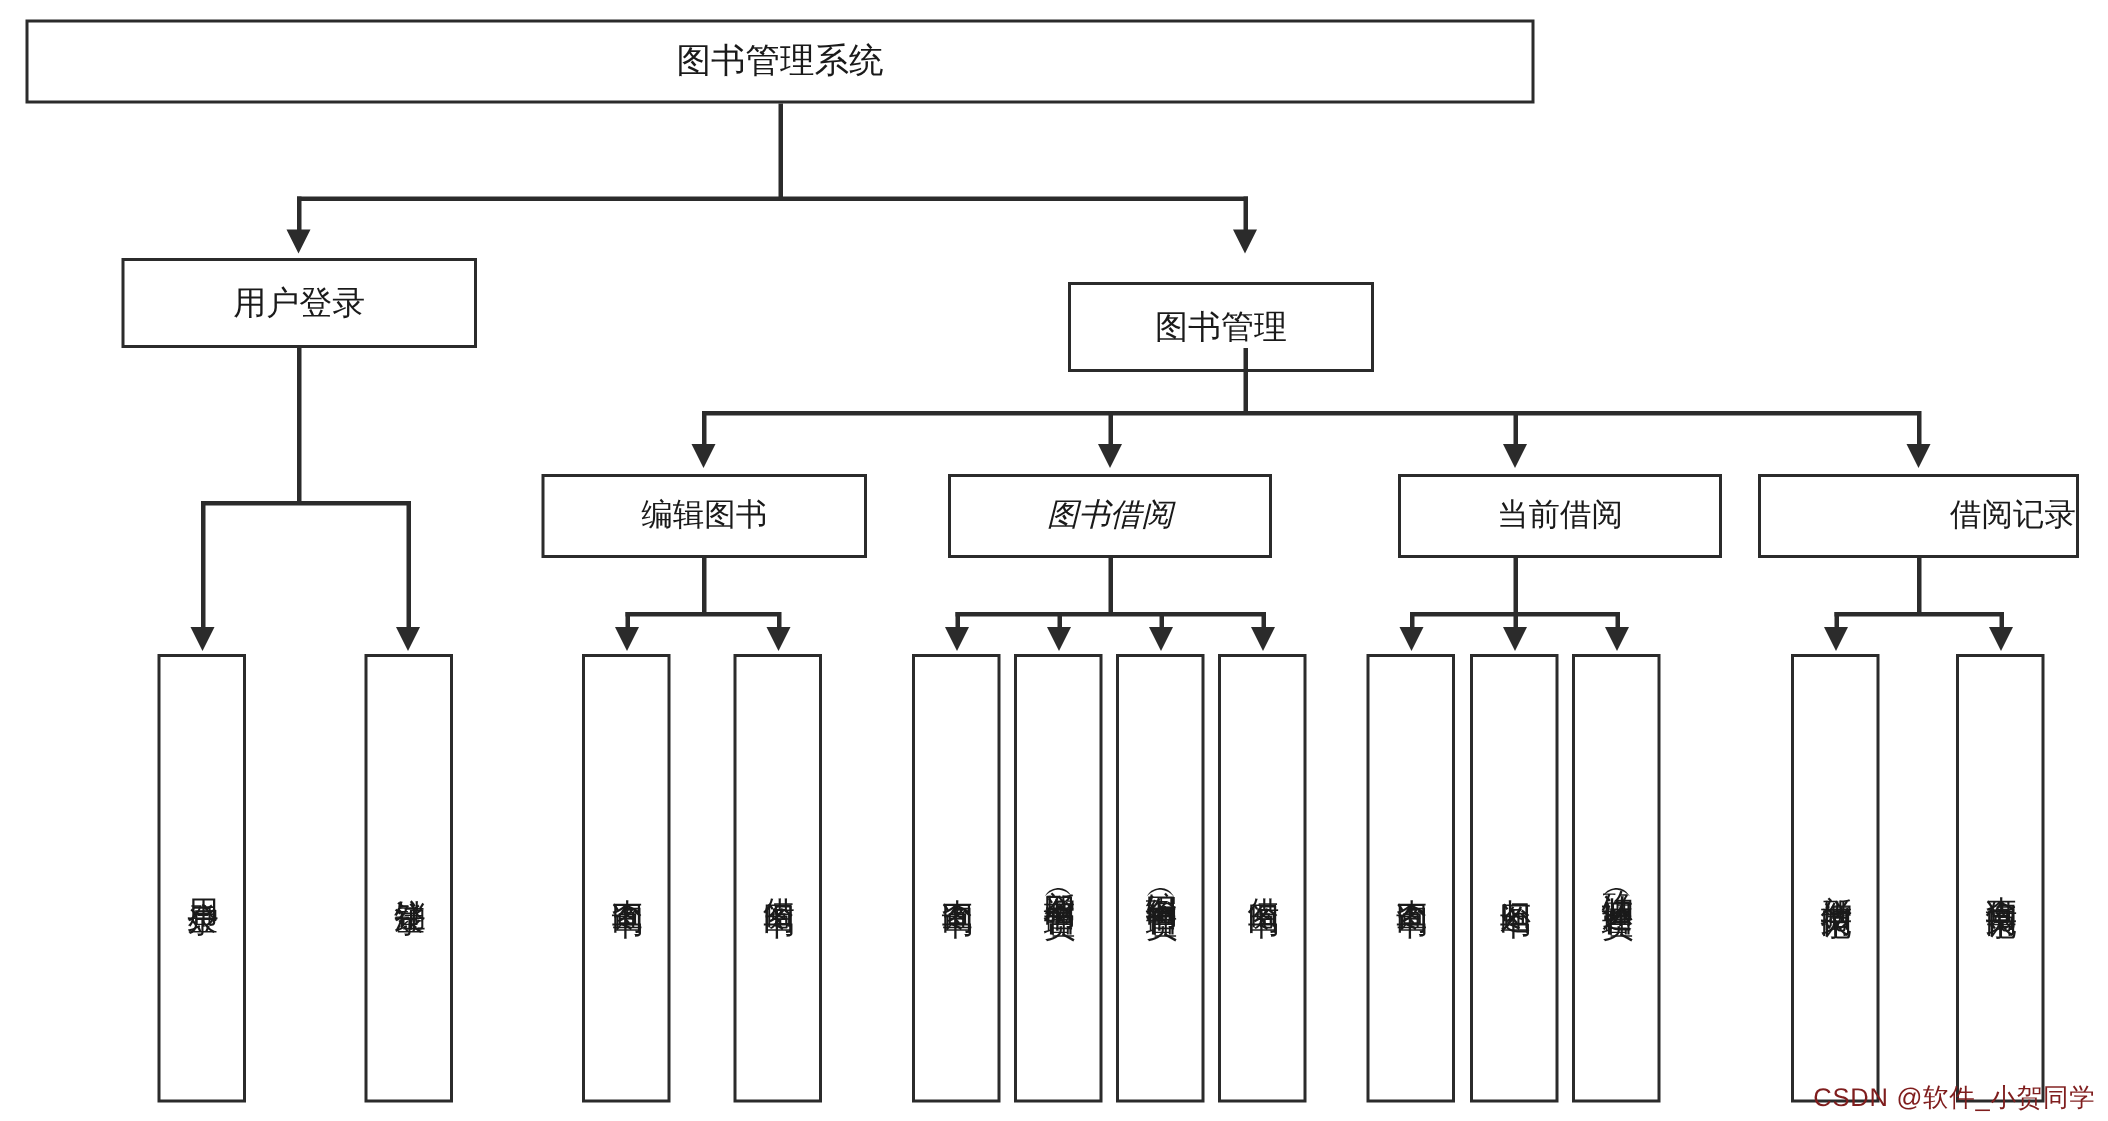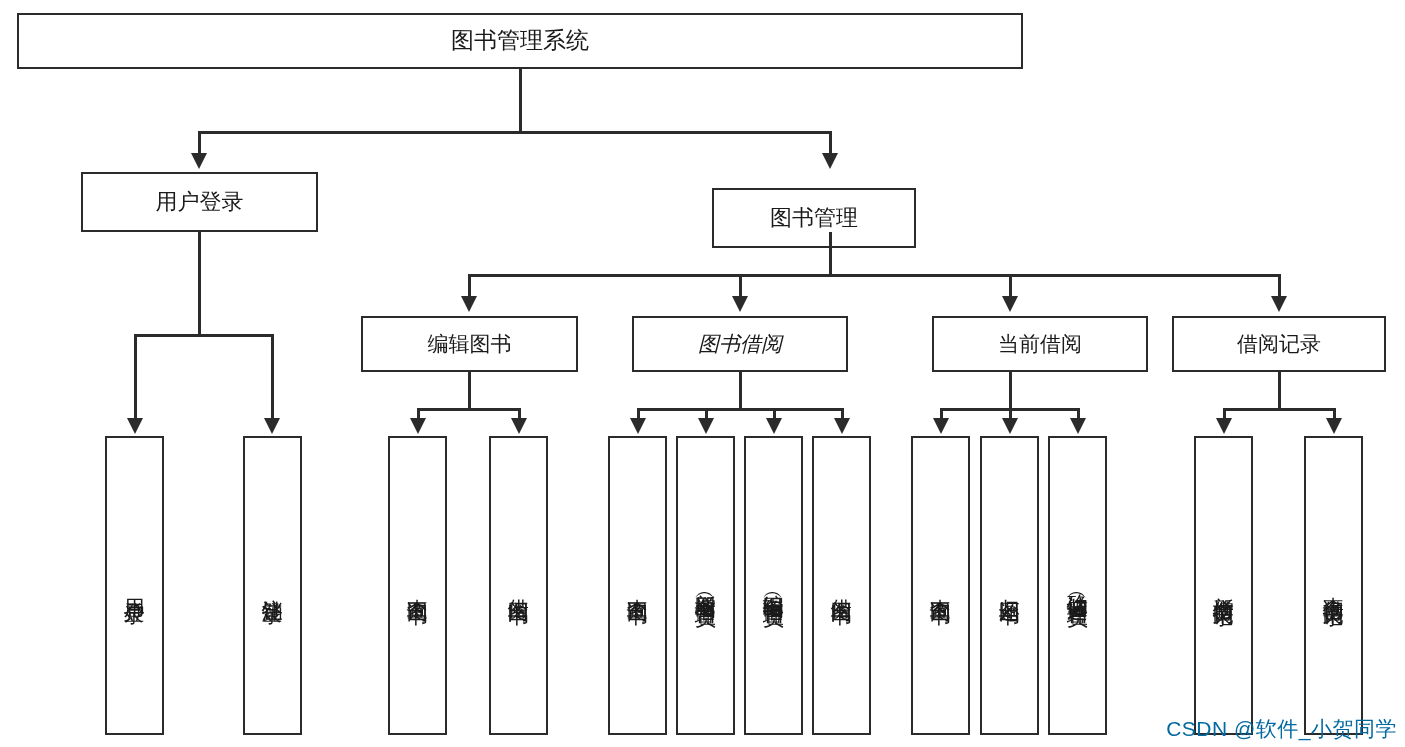--- a/index.html
+++ b/index.html
@@ -60,22 +60,22 @@
     height: 0;
     border-left: 8px solid transparent;
     border-right: 8px solid transparent;
     border-top: 16px solid #2b2b2b;
   }
   
   #watermark {
     position: absolute;
     right: 8px;
     bottom: 4px;
-    font-size: 21px;
-    color: #0369a1;
+    font-size: 17px;
+    color: #7f1d1d;
     letter-spacing: 0.5px;
     white-space: nowrap;
     user-select: none;
   }
 </style>
 </head>
 <body>
 
 <div id="diagram-canvas">
 
@@ -117,21 +117,21 @@
 
   <div class="node level2" style="left:361px; top:316px; width:217px; height:56px;">
     <span class="label">编辑图书</span>
   </div>
   <div class="node level2" style="left:632px; top:316px; width:216px; height:56px;font-style:italic;">
     <span class="label">图书借阅</span>
   </div>
   <div class="node level2" style="left:902px; top:316px; width:216px; height:56px;margin-left:30px;">
     <span class="label">当前借阅</span>
   </div>
-  <div class="node level2" style="left:1172px; top:316px; width:214px; height:56px;">
+  <div class="node level2" style="left:1172px; top:316px; width:214px; height:56px;justify-content:flex-end;">
     <span class="label">借阅记录</span>
   </div>
 
   <div class="conn v" style="left:468px; top:372px; width:2.5px; height:38px;"></div>
   <div class="conn h" style="left:417px; top:408px; width:103px; height:2.5px;"></div>
   <div class="conn v" style="left:417px; top:408px; width:2.5px; height:12px;"></div>
   <div class="arrow" style="left:410px; top:418px;"></div>
   <div class="conn v" style="left:518px; top:408px; width:2.5px; height:12px;"></div>
   <div class="arrow" style="left:511px; top:418px;"></div>
 

